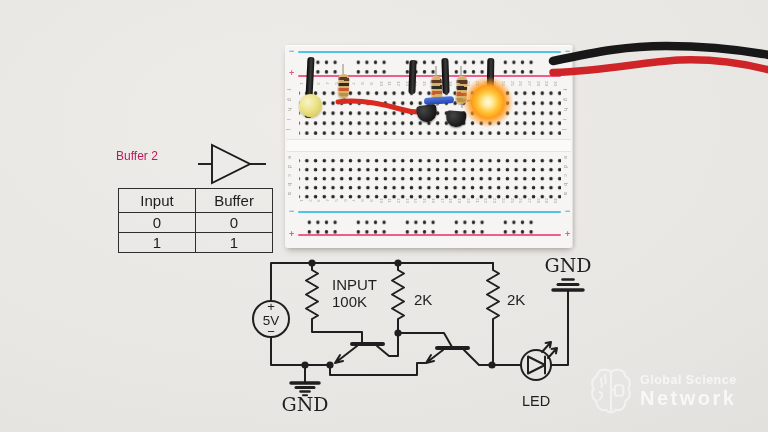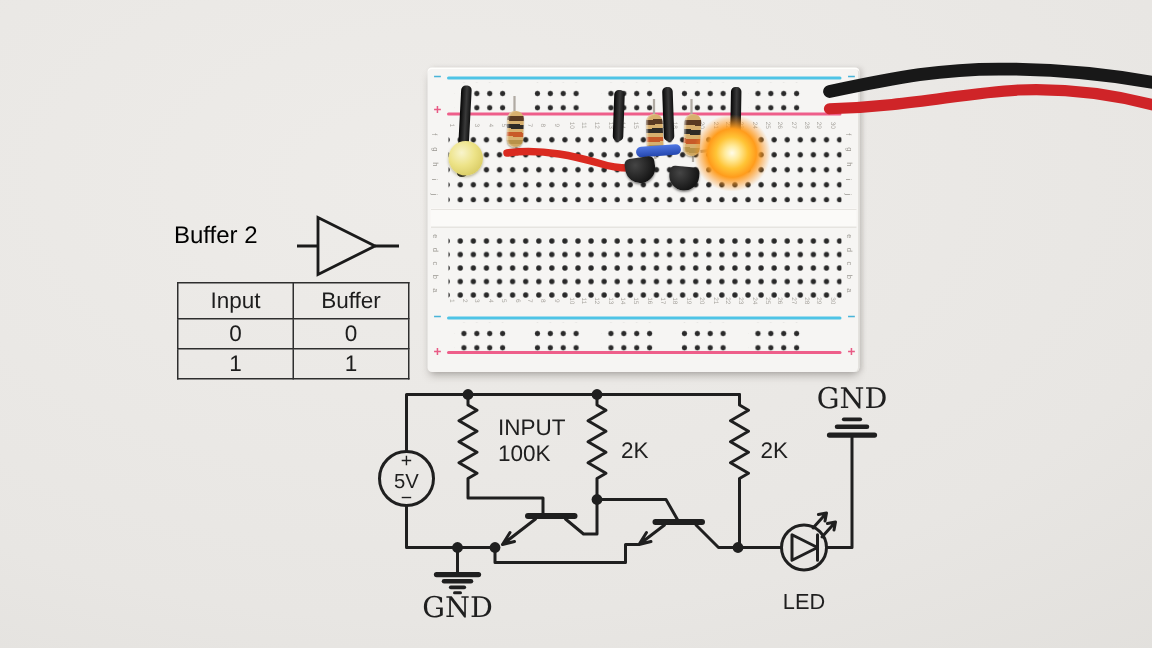--- a/index.html
+++ b/index.html
@@ -55,21 +55,21 @@
   #jumper-blue{left:424px;top:97px;width:30px;height:7px;border-radius:3.5px;
       background:linear-gradient(180deg,#5078e4,#2446ae);transform:rotate(-4deg);}
 
   
   #truth-table{left:118px;top:188px;border-collapse:collapse;color:#1d1d1d;}
   #truth-table td,#truth-table th{border:1.7px solid #2e2e2e;font-weight:normal;
       font-size:15px;text-align:center;padding:0;}
   #truth-table th{width:76px;height:23px;}
   #truth-table td{height:19px;}
 
-  #buffer-label{left:116px;top:149px;font-size:16px;color:#000000;}
+  #buffer-label{left:116px;top:149px;font-size:12px;color:#be185d;}
 
   
   svg text{font-family:"Liberation Sans", sans-serif;fill:#1f1f1f;}
   svg text.serif{font-family:"DejaVu Serif", serif;}
 
   
   #watermark{left:590px;top:366px;display:flex;align-items:center;gap:8px;}
   #wm-text{display:flex;flex-direction:column;}
   #wm-line1{font-size:12.5px;font-weight:bold;color:rgba(255,255,255,.66);letter-spacing:.5px;}
   #wm-line2{font-size:20px;font-weight:bold;color:rgba(255,255,255,.72);letter-spacing:2.5px;line-height:22px;}
@@ -321,14 +321,29 @@
     <text x="271" y="336" font-size="13" text-anchor="middle">−</text>
     <text x="332" y="290" font-size="15">INPUT</text>
     <text x="332" y="307" font-size="15">100K</text>
     <text x="414" y="305" font-size="15">2K</text>
     <text x="507" y="305" font-size="15">2K</text>
     <text x="536" y="406" font-size="14.5" text-anchor="middle">LED</text>
     <text x="305" y="411" font-size="19" text-anchor="middle" class="serif">GND</text>
     <text x="568" y="272" font-size="19" text-anchor="middle" class="serif">GND</text>
   </svg>
 
+  <div class="abs" id="watermark">
+    <svg width="42" height="50" viewBox="0 0 44 52" style="opacity:.5">
+      <g stroke="#ffffff" stroke-width="2.2" fill="none" stroke-linecap="round" stroke-linejoin="round">
+        <path d="M22,6 C16,1.5 8,3.5 7,10.5 C2,12.5 1,19.5 4,23.5 C1,27.5 2,34.5 7,36.5 C6,42.5 12,47.5 17,45.5 C19,49.5 22,49 22,46 Z"></path>
+        <path d="M22,6 C28,1.5 36,3.5 37,10.5 C42,12.5 43,19.5 40,23.5 C43,27.5 42,34.5 37,36.5 C38,42.5 32,47.5 27,45.5 C25,49.5 22,49 22,46"></path>
+        <path d="M12,12 C10,16 14,18 12,22 M10,27 C14,28 13,33 10,35 M16,9 C15,13 18,14 16,18"></path>
+        <rect x="26" y="20" width="9" height="11" rx="2.5"></rect>
+        <path d="M26,25 H22"></path>
+      </g>
+    </svg>
+    <div id="wm-text">
+      <span id="wm-line1">Global Science</span>
+      <span id="wm-line2">Network</span>
+    </div>
+  </div>
 
 </div>
 
 </body></html>

